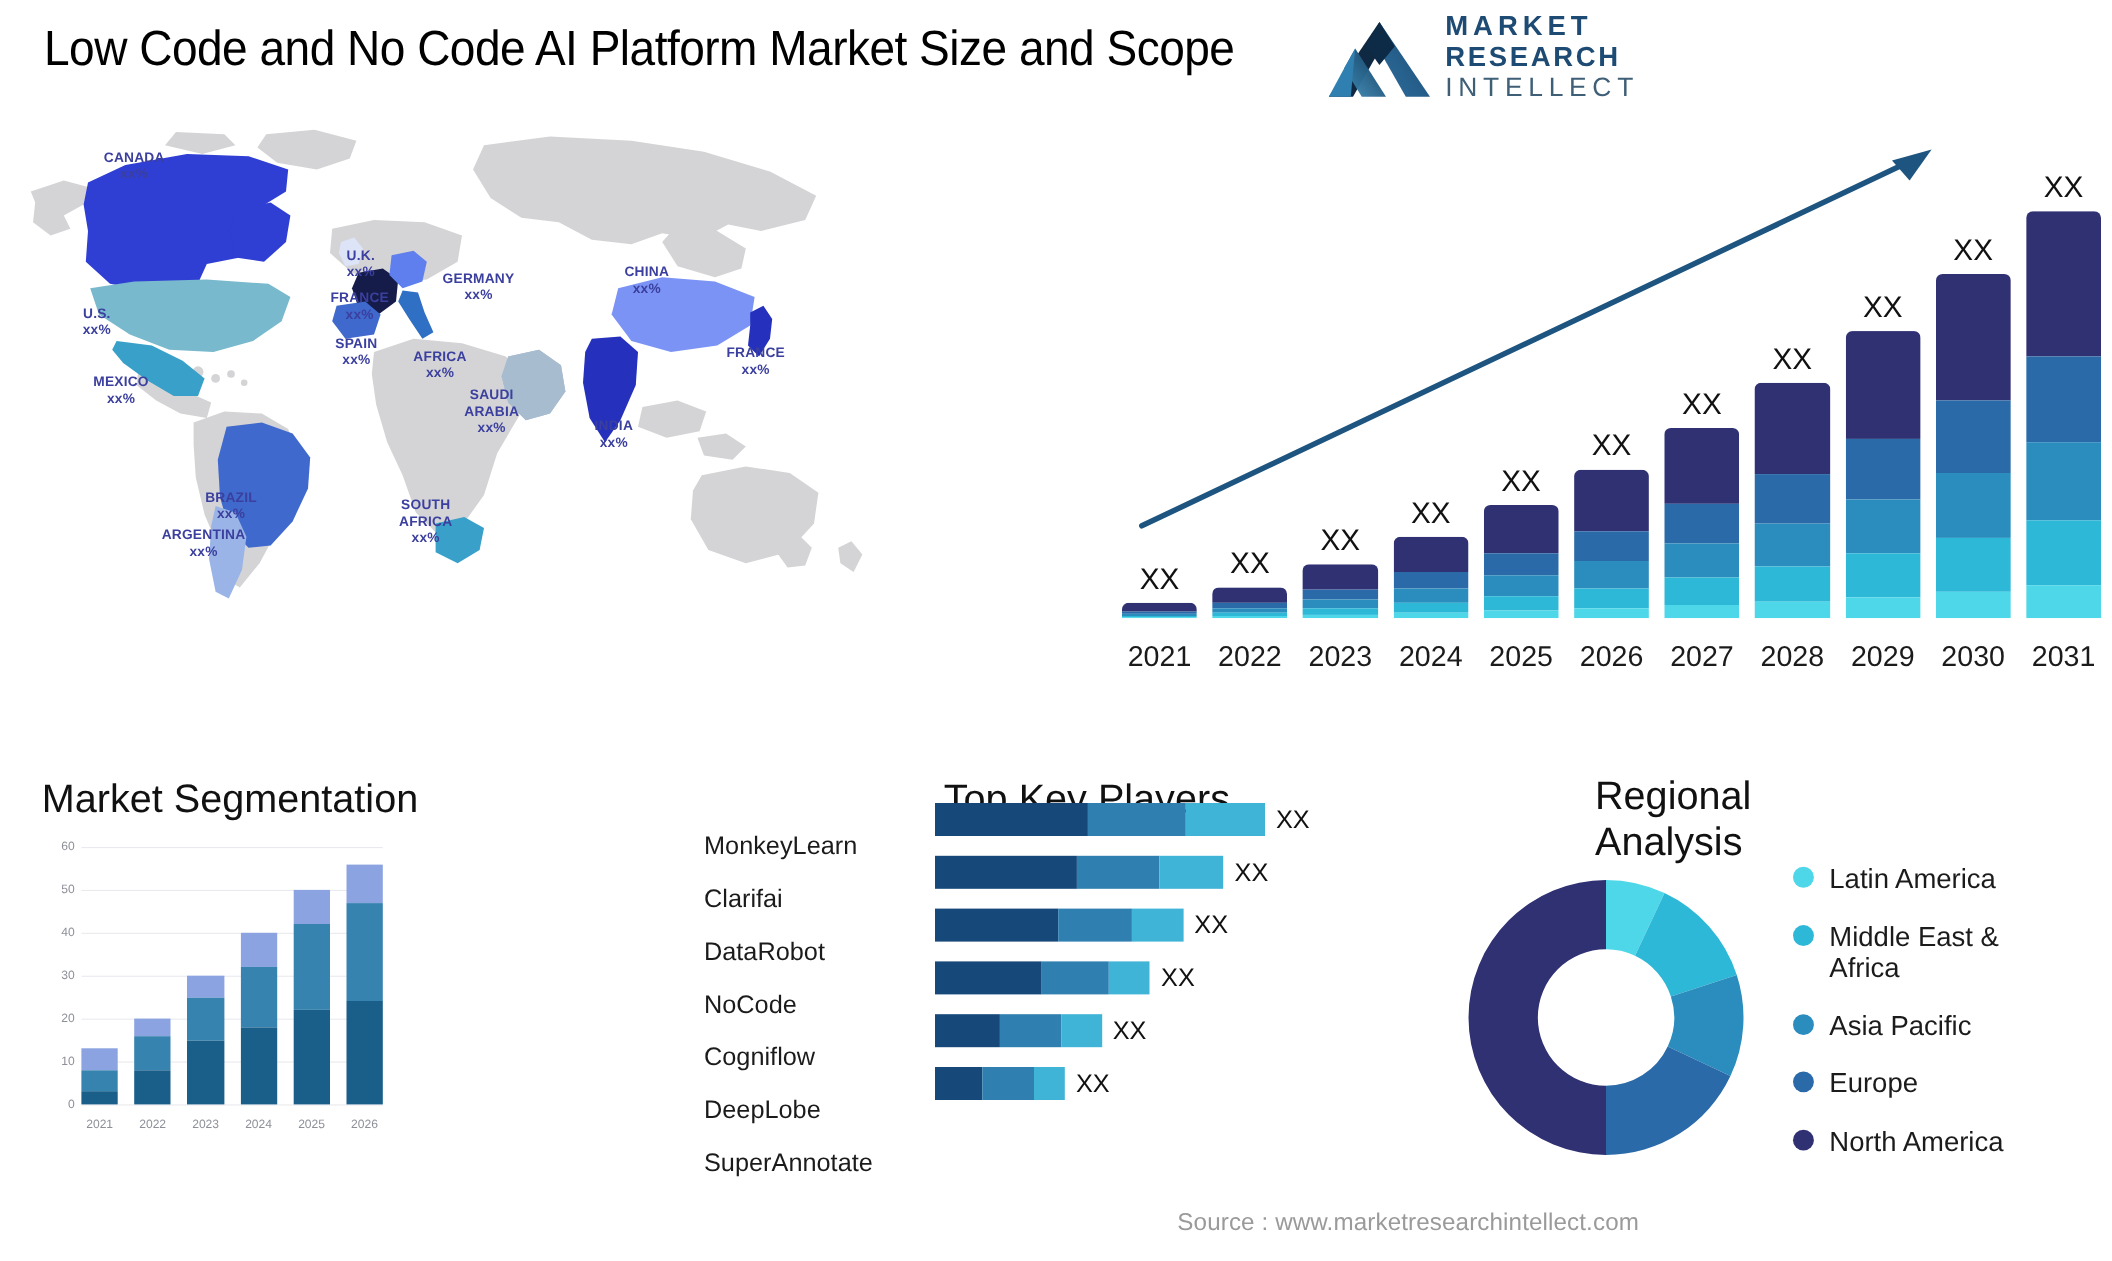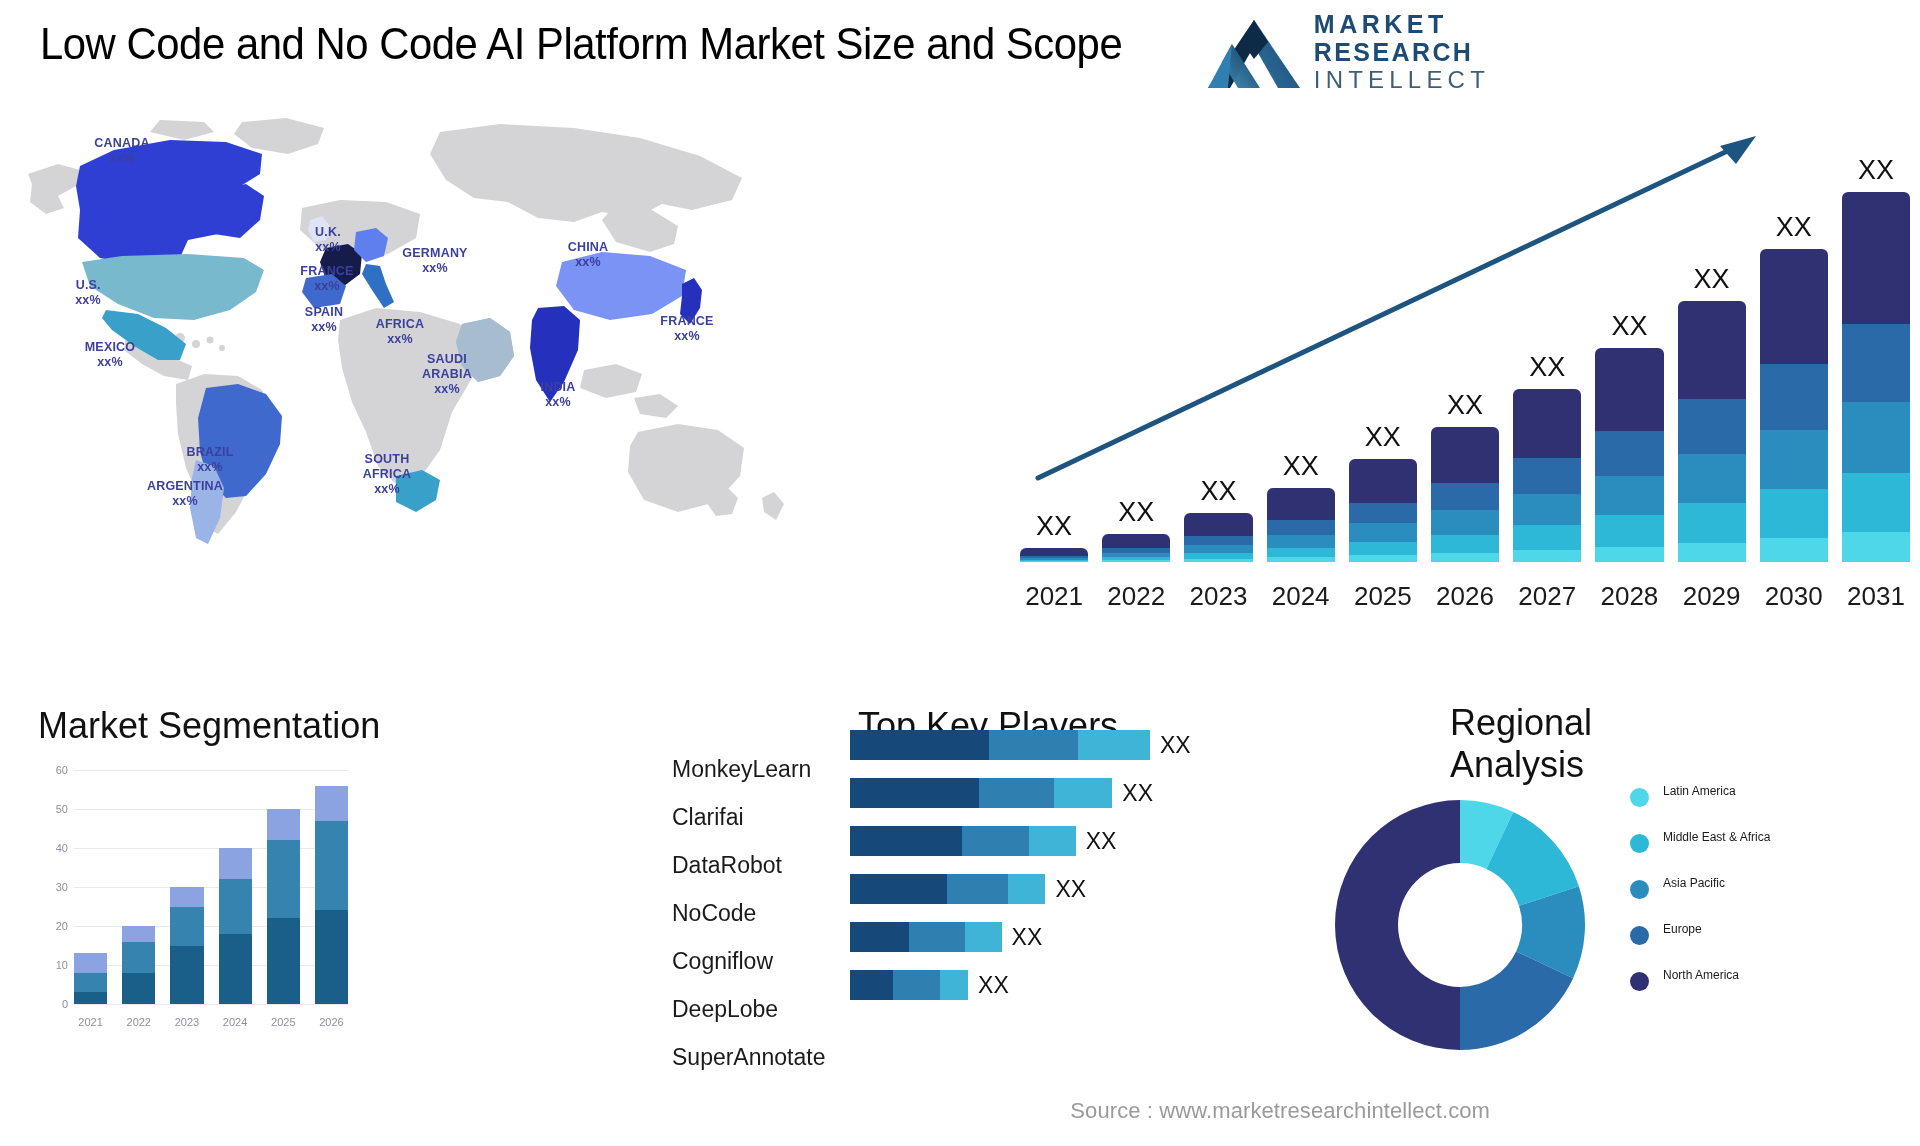--- a/index.html
+++ b/index.html
@@ -66,32 +66,32 @@
   #seg-x { position:absolute; left:36px; right:0; bottom:12px; display:flex; gap:15px; }
   #seg-x div { flex:1; text-align:center; font-size:11px; color:#8e9099; font-family:"Liberation Sans",sans-serif; }
   #seg-legend { position:absolute; left:396px; top:828px; }
   .lg-row { display:flex; align-items:center; gap:13px; margin-bottom:23px; }
   .lg-dot { width:21px; height:21px; border-radius:50%; flex:0 0 auto; }
   .lg-txt { font-size:24px; color:#1b1b1b; font-family:"Liberation Sans",sans-serif; }
 
   
   #players { position:absolute; left:640px; top:745px; width:620px; }
   .pl-row { position:relative; height:48px; }
-  .pl-name { position:absolute; left:0; top:50%; transform:translateY(-50%); font-size:23px; color:#1b1b1b; white-space:nowrap; font-family:"Liberation Sans",sans-serif;margin-left:32px;}
+  .pl-name { position:absolute; left:0; top:50%; transform:translateY(-50%); font-size:23px; color:#1b1b1b; white-space:nowrap; font-family:"Liberation Sans",sans-serif;}
   .pl-bar { position:absolute; left:210px; top:50%; transform:translateY(-50%); height:30px; display:flex; }
   .pl-bar .s { height:100%; }
   .pl-xx { position:absolute; top:50%; transform:translateY(-50%); font-size:23px; color:#111; font-family:"Liberation Sans",sans-serif; }
 
   
   #region { position:absolute; left:1300px; top:745px; width:600px; }
   #donut { position:absolute; left:10px; top:30px; }
   #reg-legend { position:absolute; left:330px; top:40px; }
   .rl-row { display:flex; align-items:flex-start; gap:14px; margin-bottom:24px; }
   .rl-dot { width:19px; height:19px; border-radius:50%; flex:0 0 auto; margin-top:3px;}
-  .rl-txt { font-size:12px; color:#1b1b1b; line-height:1.14; font-family:"Liberation Sans",sans-serif; max-width:165px;text-align:center;}
+  .rl-txt { font-size:25px; color:#1b1b1b; line-height:1.14; font-family:"Liberation Sans",sans-serif; max-width:165px;}
 
   #source {
     position:absolute; right:34px; bottom:22px;
     font-size:22px; color:#9a9a9a; font-family:"Liberation Sans",sans-serif;
     letter-spacing:.1px;
   }
 </style>
 </head>
 <body>
 
@@ -193,21 +193,21 @@
 
         <path d="M386 364 l26 -6 18 10 -4 20 -20 12 -20 -10z" fill="#38a0c9"></path>
       </g>
     </svg>
     <div id="map-labels">
         <div class="maplabel" style="left: 112px; top: 24px; transform: translateX(-50%);">
           <div style="white-space: pre-line;">CANADA</div>
           <div>xx%</div>
         </div>
         <div class="maplabel" style="left: 78px; top: 166px; transform: translateX(-50%);">
-          <div style="white-space: pre-line; text-align: right;">U.S.</div>
+          <div style="white-space: pre-line;">U.S.</div>
           <div>xx%</div>
         </div>
         <div class="maplabel" style="left: 100px; top: 228px; transform: translateX(-50%);">
           <div style="white-space: pre-line;">MEXICO</div>
           <div>xx%</div>
         </div>
         <div class="maplabel" style="left: 200px; top: 333px; transform: translateX(-50%);">
           <div style="white-space: pre-line;">BRAZIL</div>
           <div>xx%</div>
         </div>

